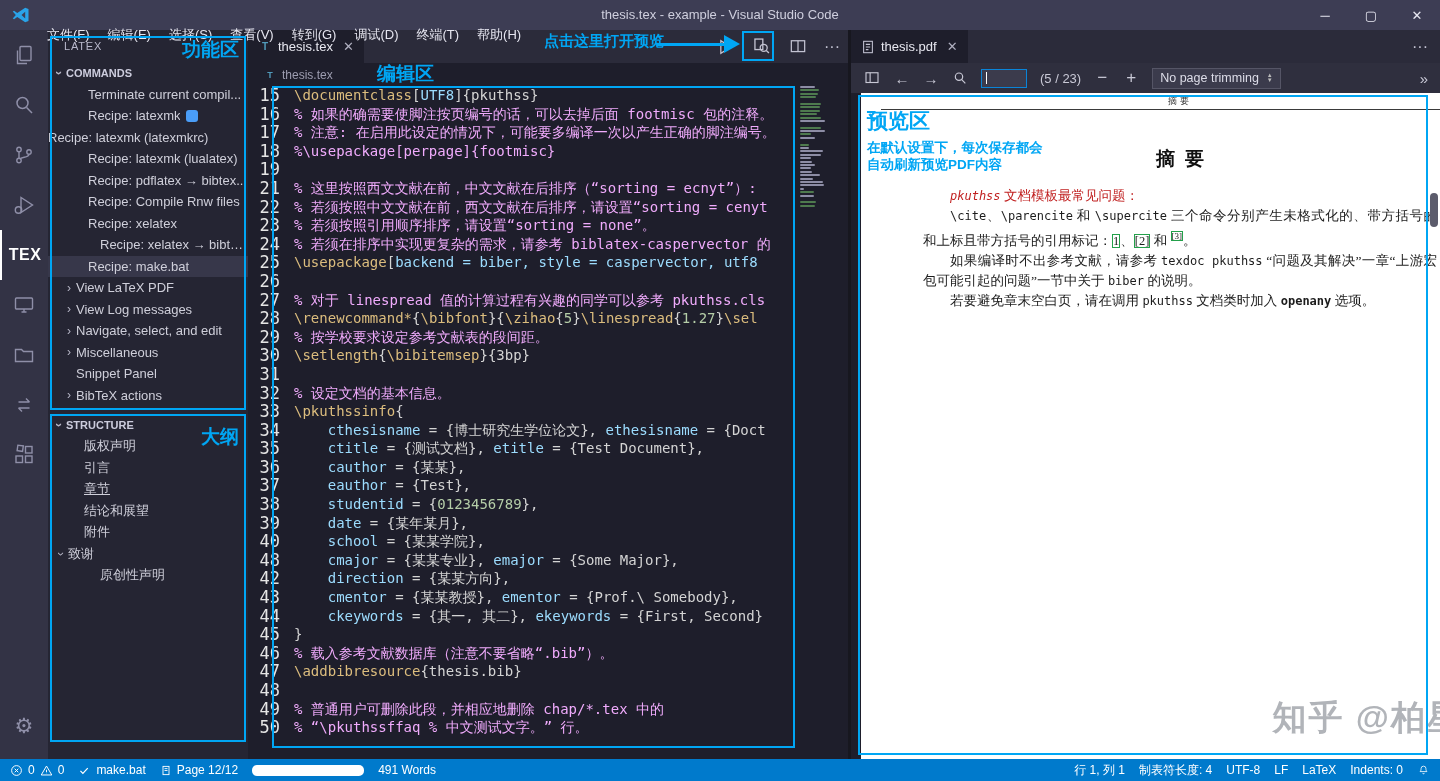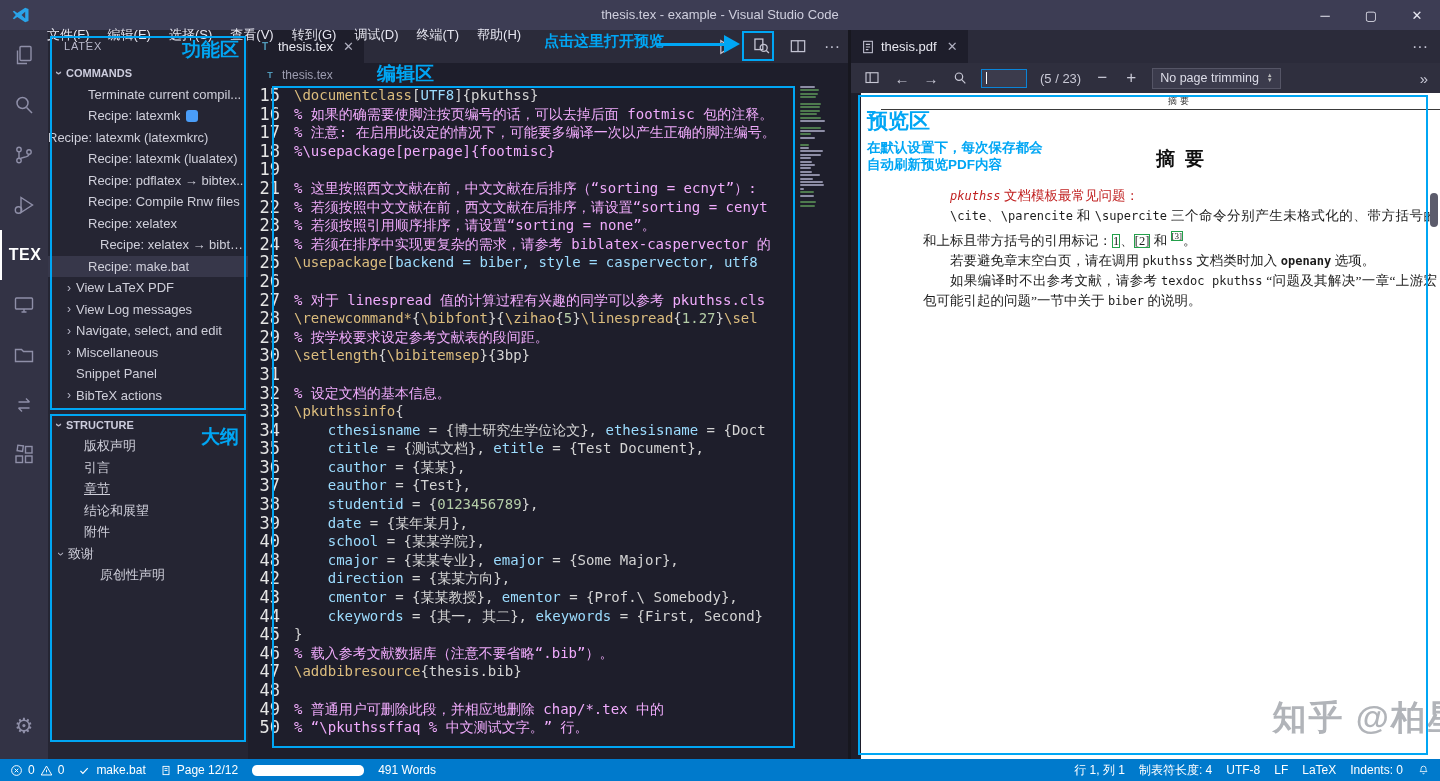--- a/index.html
+++ b/index.html
@@ -418,22 +418,22 @@
       <span class="pv-end">»</span>
     </div>
     <div class="pv-content">
       <div class="pdf-page">
         <div class="pdf-running-header">摘要</div>
         <div class="pdf-rule"></div>
         <div class="pdf-title">摘要</div>
         <div class="pdf-body" id="pdfparas">
             <p class="para-red"><span class="sg-mi">pkuthss</span><span> 文档模板最常见问题：</span></p>
             <p><span class="sg-m">\cite</span><span>、</span><span class="sg-m">\parencite</span><span> 和 </span><span class="sg-m">\supercite</span><span> 三个命令分别产生未格式化的、带方括号的和上标且带方括号的引用标记：</span><span class="sg-cite">1</span><span>、</span><span class="sg-cite">[2]</span><span> 和 </span><span class="sg-supcite">[3]</span><span>。</span></p>
+            <p><span>如果编译时不出参考文献，请参考 </span><span class="sg-m">texdoc pkuthss</span><span> “问题及其解决”一章“上游宏包可能引起的问题”一节中关于 </span><span class="sg-m">biber</span><span> 的说明。</span></p>
             <p><span>若要避免章末空白页，请在调用 </span><span class="sg-m">pkuthss</span><span> 文档类时加入 </span><span class="sg-mb">openany</span><span> 选项。</span></p>
-            <p><span>如果编译时不出参考文献，请参考 </span><span class="sg-m">texdoc pkuthss</span><span> “问题及其解决”一章“上游宏包可能引起的问题”一节中关于 </span><span class="sg-m">biber</span><span> 的说明。</span></p>
           </div>
         <div class="watermark">知乎 @柏星</div>
       </div>
       <div class="pdf-scroll"></div>
     </div>
   </div>
 
   <div class="statusbar">
     <div class="sb-group">
       <span class="sb-item">

